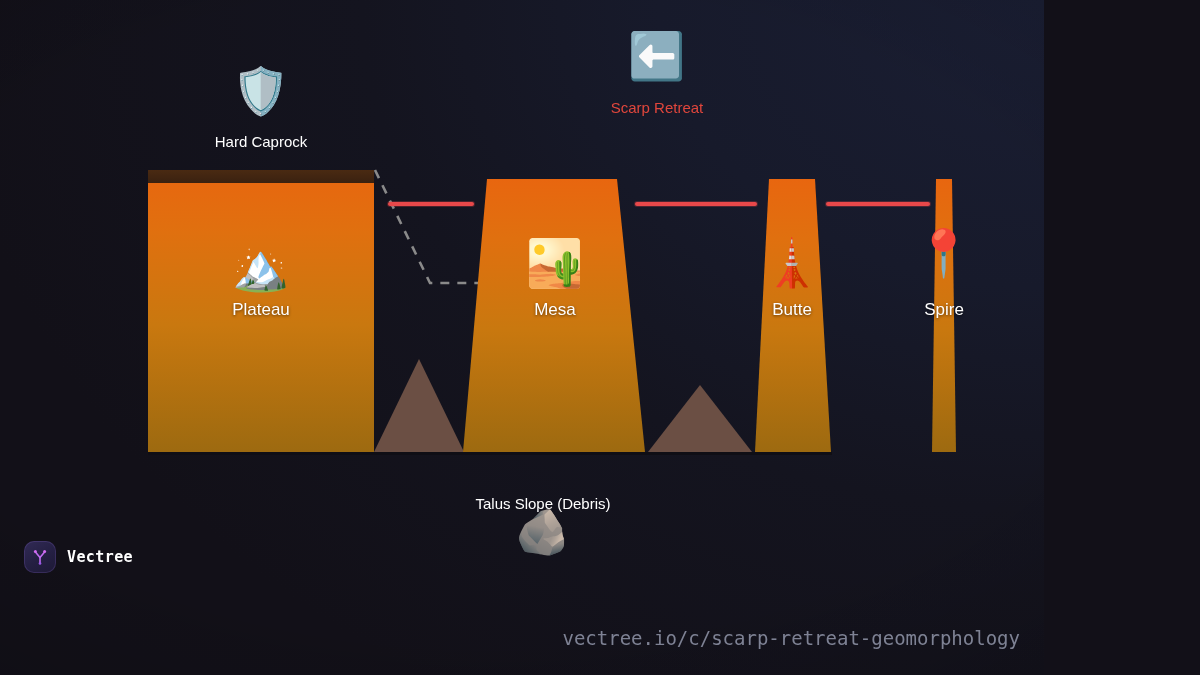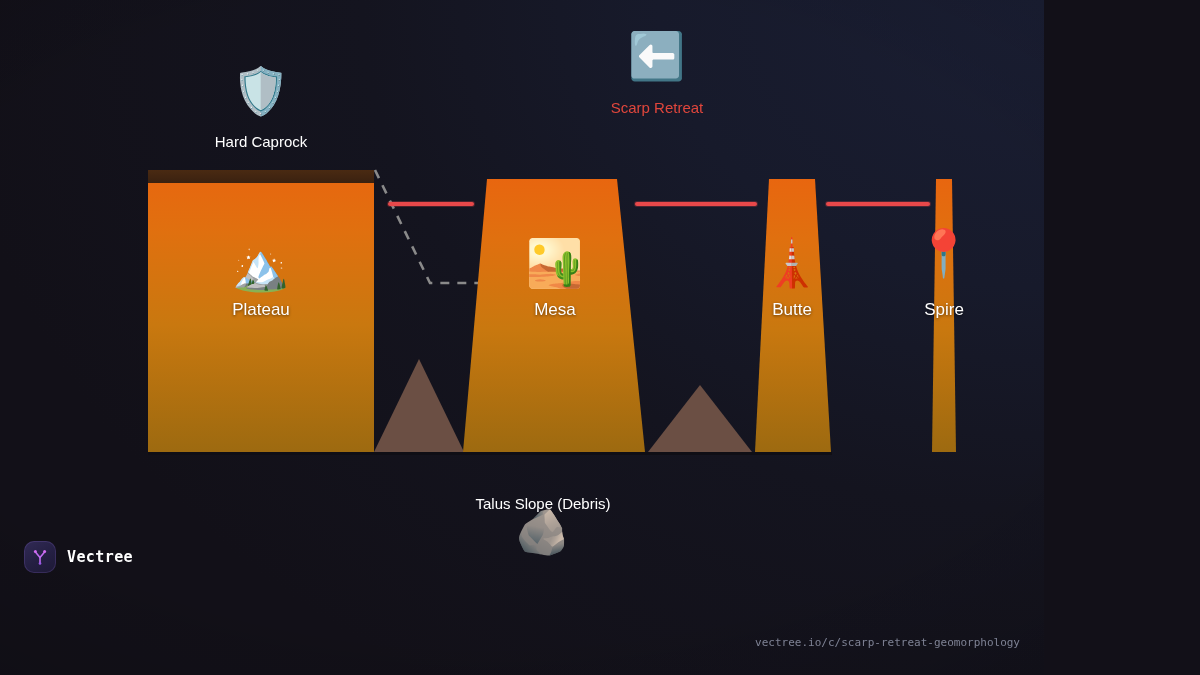--- a/index.html
+++ b/index.html
@@ -106,21 +106,21 @@
     font-family:"DejaVu Sans Mono", monospace;
     font-size:30px; font-weight:bold;
     line-height:1.12;
     letter-spacing:-.2px;
     white-space:pre-line;
   }
   #url {
     position:absolute; right:24px; bottom:26px;
     color:#7e8294;
     font-family:"DejaVu Sans Mono", monospace;
-    font-size:11px;
+    font-size:19px;
   }
 </style>
 </head>
 <body>
 
 <div id="stage">
 
   <div id="diagram">
 
     <svg width="1200" height="675" style="position:absolute;left:0;top:0;">

